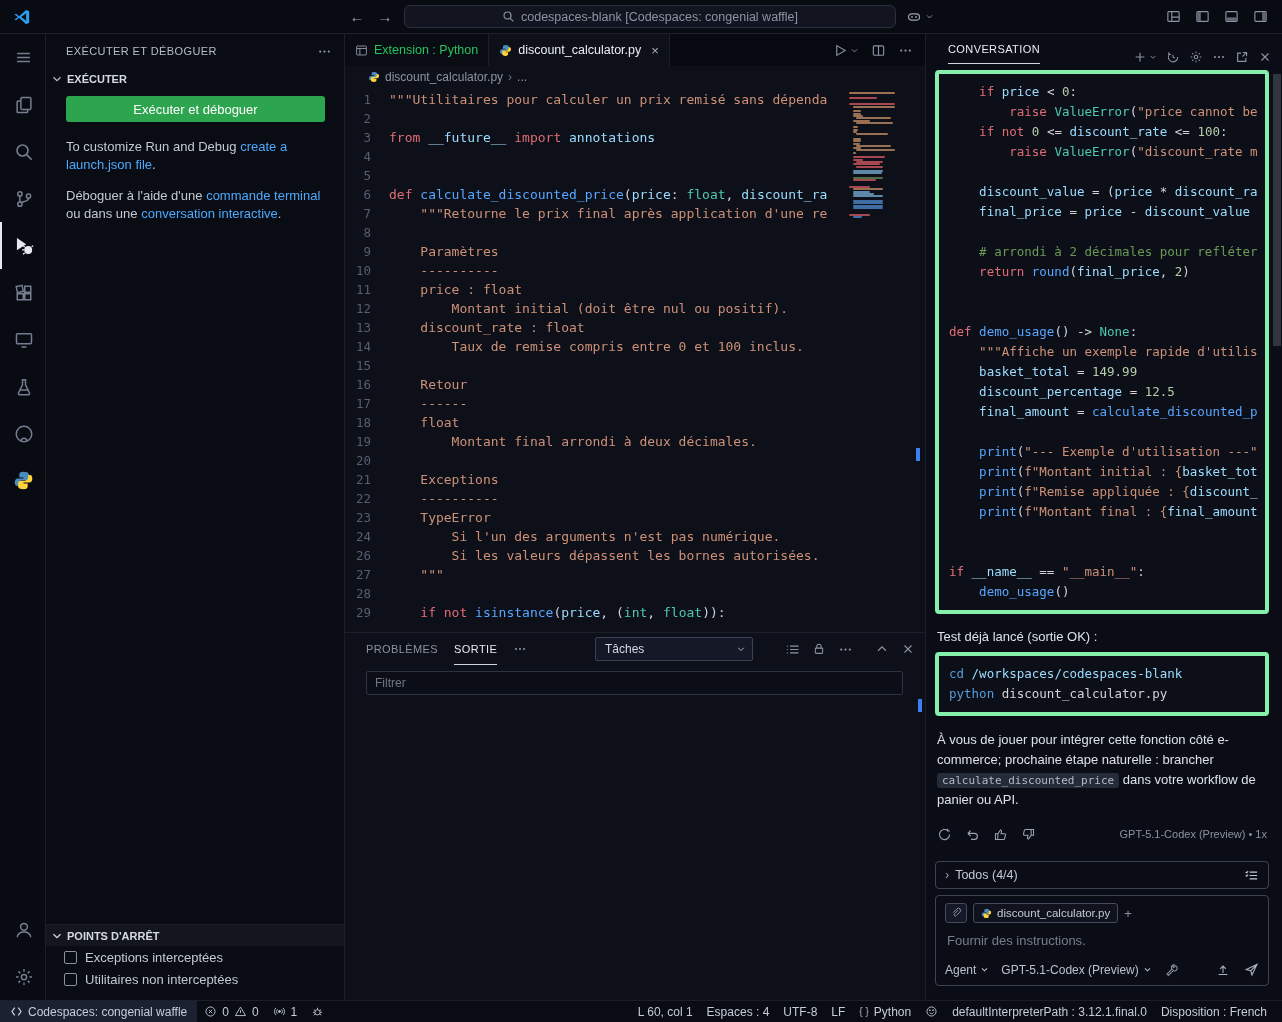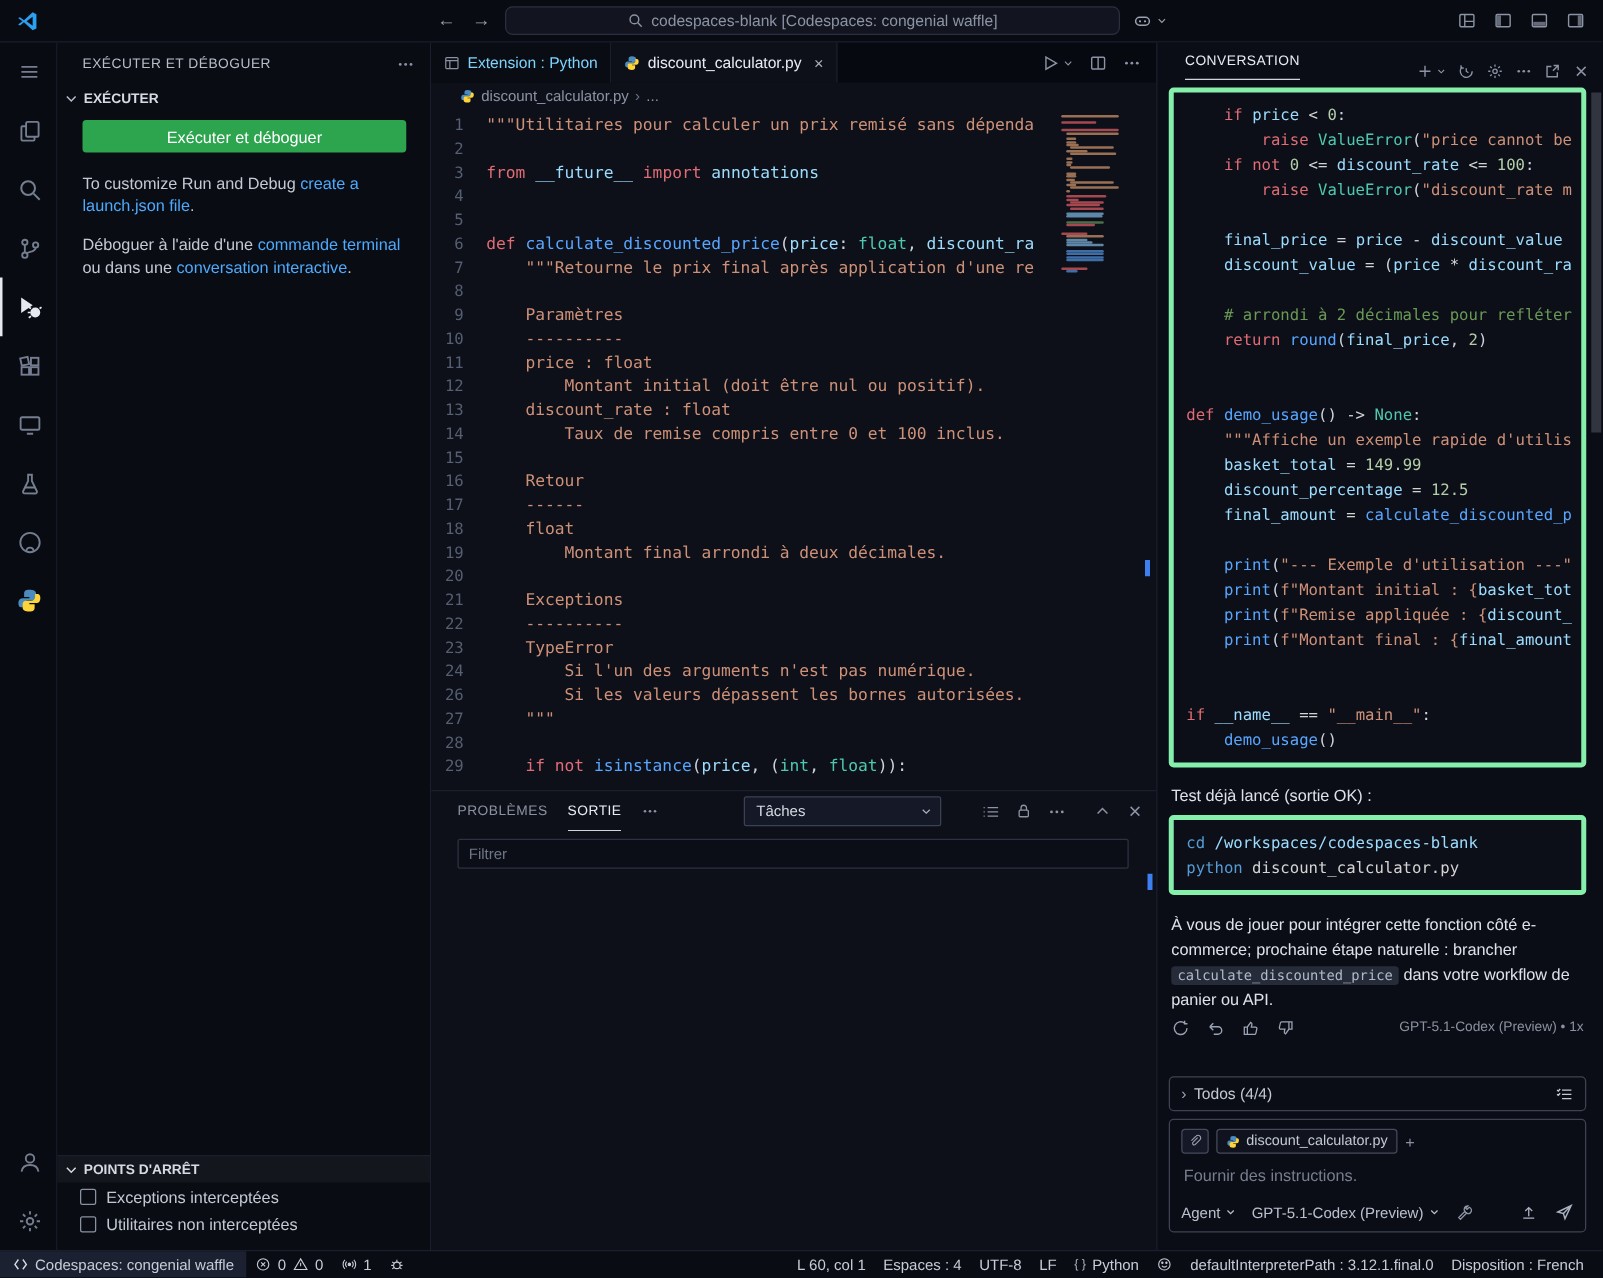--- a/index.html
+++ b/index.html
@@ -48,21 +48,21 @@
   .bp-hdr { height:22px; background:rgba(255,255,255,.045); display:flex; align-items:center; gap:3px;
     padding-left:4px; font-size:11px; font-weight:bold; color:#d5dae3; border-top:1px solid #1b1f2c; }
   .bp-row { height:22px; display:flex; align-items:center; gap:8px; padding-left:18px;
     font-size:13px; color:#c3c9d3; }
   .bp-check { width:13px; height:13px; border:1px solid #8a91a0; border-radius:2px; background:transparent; flex:none; }
 
   
   .center-col { width:580px; flex:none; display:flex; flex-direction:column; background:#0d1019; }
 
   .tabbar { height:32px; flex:none; background:#070910; display:flex; align-items:stretch; }
-  .tab { display:flex; align-items:center; gap:6px; padding:0 10px; font-size:12.5px; color:#7dd3fc;
+  .tab { display:flex; align-items:center; gap:6px; padding:0 10px; font-size:12.5px; color:#22c55e;
     background:#0a0c13; border-right:1px solid #1b1f2c; }
   .tab.active { background:#0d1019; color:#e8ecf2; }
   .tab .tab-close { color:#aab0bf; font-size:13px; margin-left:4px; }
   .tab-actions { margin-left:auto; display:flex; align-items:center; gap:12px; padding-right:12px; }
 
   .breadcrumb { height:22px; flex:none; display:flex; align-items:center; gap:5px; padding-left:23px;
     font-size:12px; color:#8b93a4; }
 
   .editor-body { height:544px; flex:none; display:flex; position:relative; overflow:hidden; }
   .ed-code { flex:1; overflow:hidden; padding-top:2px; font-family:"DejaVu Sans Mono", monospace; }
@@ -100,21 +100,21 @@
     height:100%; display:flex; align-items:center; box-shadow:inset 0 -1px 0 #cfd4de; }
   .chat-hdr-icons { margin-left:auto; display:flex; align-items:center; gap:9px; }
   .chat-body { flex:1; min-height:0; overflow:hidden; padding:6px 13px 0 9px; }
   .chat-codeblock, .chat-terminal { border:4px solid #86efac; border-radius:4px; background:#0c0f18;
     padding:8px 10px; overflow:hidden; }
   .chat-codeblock .code-line, .chat-terminal .code-line { height:20px; line-height:20px; font-size:12.5px; }
   .chat-text { font-size:13px; color:#dde2ea; margin:15px 2px 8px 2px; }
   .chat-msg { font-size:13px; line-height:1.55; color:#dde2ea; margin:14px 2px 0 2px; }
   .inline-code { font-family:"DejaVu Sans Mono", monospace; font-size:11px; background:#262b3a;
     color:#b3bac7; border-radius:3px; padding:1px 5px; }
-  .msg-actions { display:flex; align-items:center; gap:13px; margin:4px 2px 0 2px; color:#9aa3b4; }
+  .msg-actions { display:flex; align-items:center; gap:13px; margin:16px 2px 0 2px; color:#9aa3b4; }
   .msg-actions .model-info { margin-left:auto; font-size:11px; color:#8a91a0; }
   .chat-bottom { flex:none; padding:10px 13px 14px 9px; }
   .todos-box { border:1px solid #3e4352; border-radius:4px; height:28px; display:flex; align-items:center;
     gap:6px; padding:0 9px; font-size:12.5px; color:#c3c9d4; }
   .todos-box .right { margin-left:auto; color:#c3c9d4; }
   .chat-input { border:1px solid #3e4352; border-radius:4px; margin-top:6px; padding:7px 9px 8px 9px; }
   .chips-row { display:flex; align-items:center; gap:6px; }
   .clip-btn { width:22px; height:20px; border:1px solid #454b5c; border-radius:3px;
     display:flex; align-items:center; justify-content:center; color:#9aa2b2; background:#141827; }
   .file-chip { display:flex; align-items:center; gap:5px; border:1px solid #454b5c; border-radius:3px;
@@ -592,22 +592,22 @@
         </div>
       </div>
 
       <div class="chat-body">
         <div class="chat-codeblock">
             <div class="code-line"><span class="tk-pl">    </span><span class="tk-kw">if</span><span class="tk-pl"> </span><span class="tk-var">price</span><span class="tk-pl"> </span><span class="tk-op">&lt;</span><span class="tk-pl"> </span><span class="tk-num">0</span><span class="tk-pl">:</span></div>
             <div class="code-line"><span class="tk-pl">        </span><span class="tk-kw">raise</span><span class="tk-pl"> </span><span class="tk-ty">ValueError</span><span class="tk-pl">(</span><span class="tk-str">"price cannot be</span></div>
             <div class="code-line"><span class="tk-pl">    </span><span class="tk-kw">if</span><span class="tk-pl"> </span><span class="tk-kw">not</span><span class="tk-pl"> </span><span class="tk-num">0</span><span class="tk-pl"> </span><span class="tk-op">&lt;=</span><span class="tk-pl"> </span><span class="tk-var">discount_rate</span><span class="tk-pl"> </span><span class="tk-op">&lt;=</span><span class="tk-pl"> </span><span class="tk-num">100</span><span class="tk-pl">:</span></div>
             <div class="code-line"><span class="tk-pl">        </span><span class="tk-kw">raise</span><span class="tk-pl"> </span><span class="tk-ty">ValueError</span><span class="tk-pl">(</span><span class="tk-str">"discount_rate m</span></div>
             <div class="code-line"></div>
+            <div class="code-line"><span class="tk-pl">    </span><span class="tk-var">discount_value</span><span class="tk-pl"> </span><span class="tk-op">=</span><span class="tk-pl"> (</span><span class="tk-var">price</span><span class="tk-pl"> </span><span class="tk-op">*</span><span class="tk-pl"> </span><span class="tk-var">discount_ra</span></div>
             <div class="code-line"><span class="tk-pl">    </span><span class="tk-var">final_price</span><span class="tk-pl"> </span><span class="tk-op">=</span><span class="tk-pl"> </span><span class="tk-var">price</span><span class="tk-pl"> </span><span class="tk-op">-</span><span class="tk-pl"> </span><span class="tk-var">discount_value</span></div>
-            <div class="code-line"><span class="tk-pl">    </span><span class="tk-var">discount_value</span><span class="tk-pl"> </span><span class="tk-op">=</span><span class="tk-pl"> (</span><span class="tk-var">price</span><span class="tk-pl"> </span><span class="tk-op">*</span><span class="tk-pl"> </span><span class="tk-var">discount_ra</span></div>
             <div class="code-line"></div>
             <div class="code-line"><span class="tk-com">    # arrondi à 2 décimales pour refléter</span></div>
             <div class="code-line"><span class="tk-pl">    </span><span class="tk-kw">return</span><span class="tk-pl"> </span><span class="tk-fn">round</span><span class="tk-pl">(</span><span class="tk-var">final_price</span><span class="tk-pl">, </span><span class="tk-num">2</span><span class="tk-pl">)</span></div>
             <div class="code-line"></div>
             <div class="code-line"></div>
             <div class="code-line"><span class="tk-kw">def</span><span class="tk-pl"> </span><span class="tk-fn">demo_usage</span><span class="tk-pl">() </span><span class="tk-op">-&gt;</span><span class="tk-pl"> </span><span class="tk-ty">None</span><span class="tk-pl">:</span></div>
             <div class="code-line"><span class="tk-str">    """Affiche un exemple rapide d'utilis</span></div>
             <div class="code-line"><span class="tk-pl">    </span><span class="tk-var">basket_total</span><span class="tk-pl"> </span><span class="tk-op">=</span><span class="tk-pl"> </span><span class="tk-num">149.99</span></div>
             <div class="code-line"><span class="tk-pl">    </span><span class="tk-var">discount_percentage</span><span class="tk-pl"> </span><span class="tk-op">=</span><span class="tk-pl"> </span><span class="tk-num">12.5</span></div>
             <div class="code-line"><span class="tk-pl">    </span><span class="tk-var">final_amount</span><span class="tk-pl"> </span><span class="tk-op">=</span><span class="tk-pl"> </span><span class="tk-fn">calculate_discounted_p</span></div>

